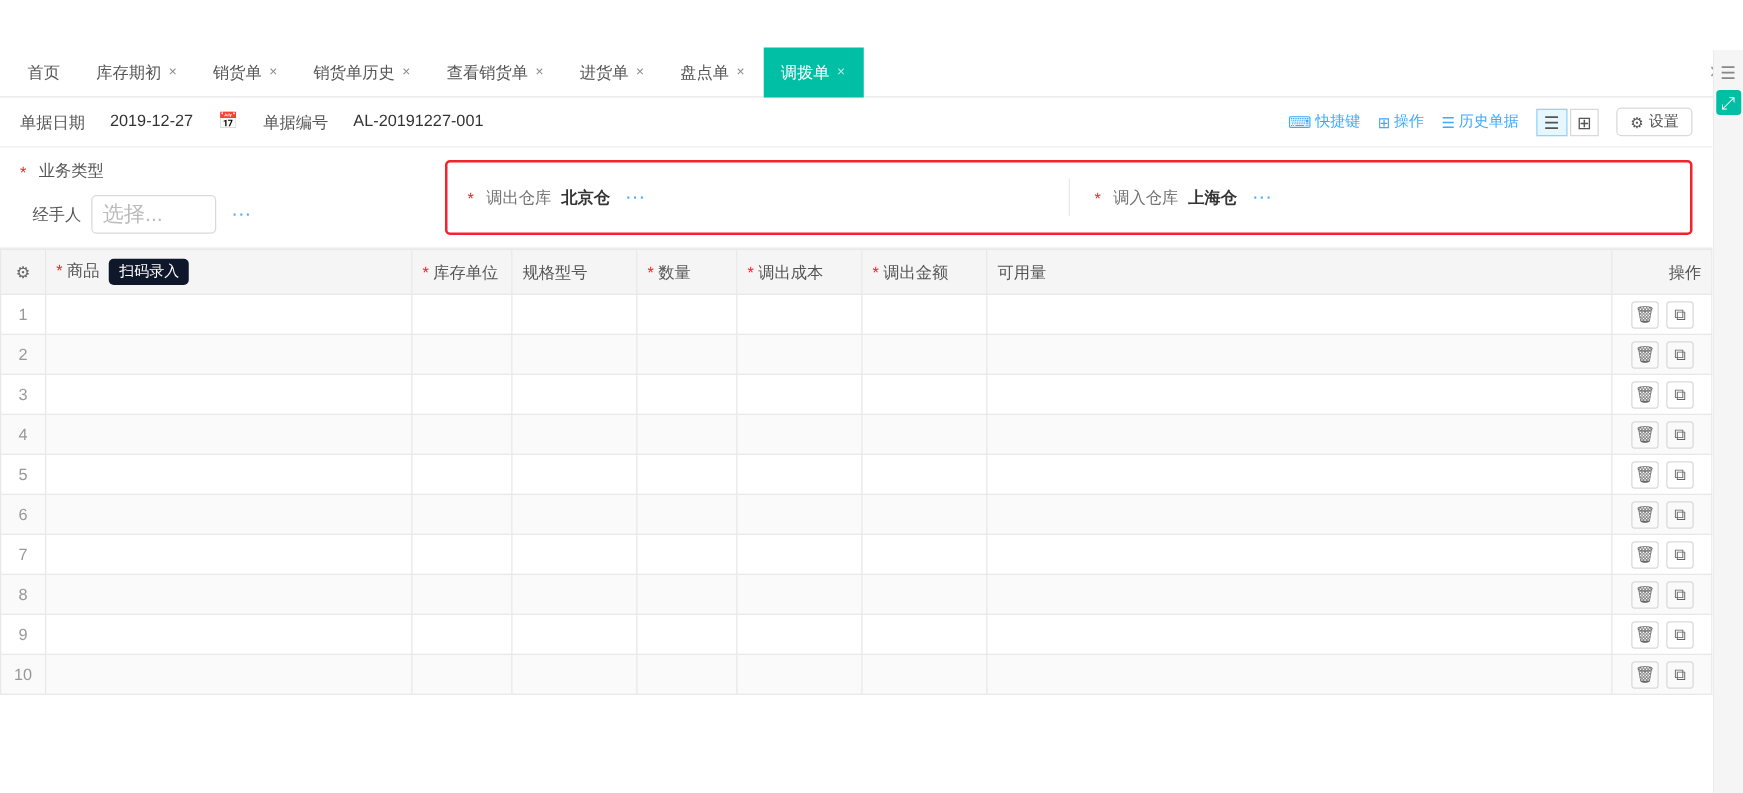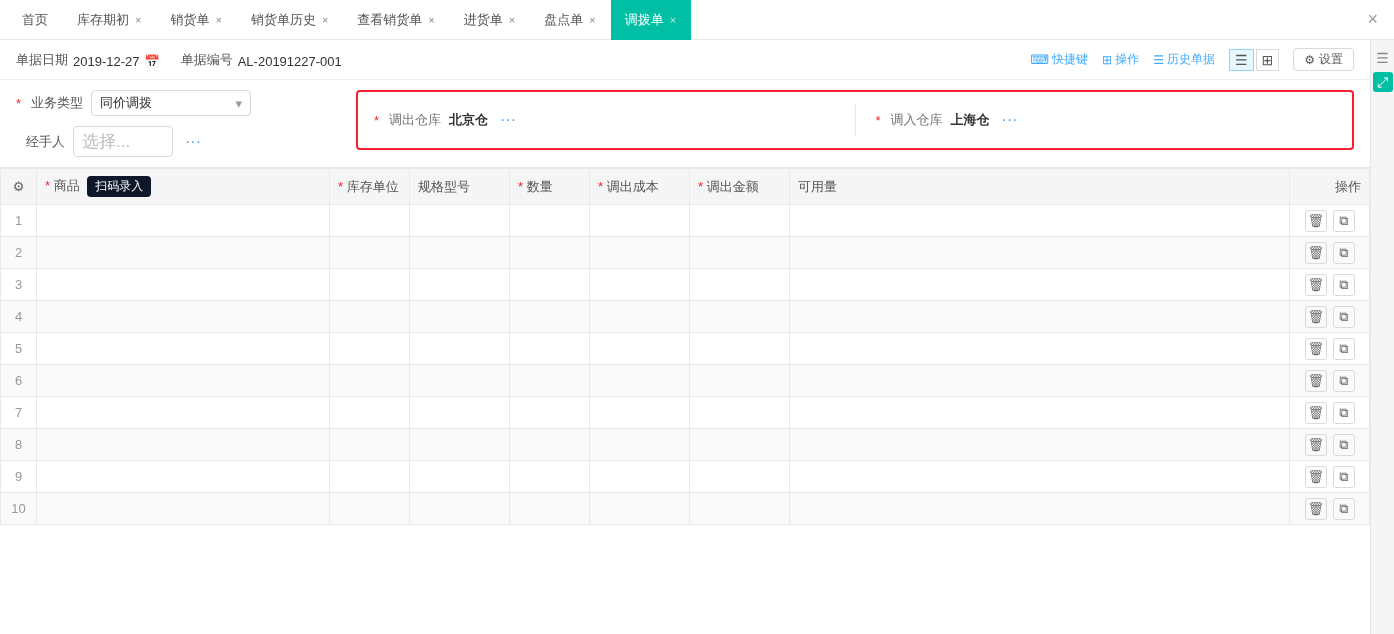--- a/index.html
+++ b/index.html
@@ -6,20 +6,21 @@
     body { font-family: "Microsoft YaHei", "PingFang SC", sans-serif; font-size: 13px; background: #fff; color: #333; overflow: hidden; }
 
     
     .tab-bar {
       display: flex;
       align-items: center;
       border-bottom: 1px solid #e8e8e8;
       background: #fff;
       height: 40px;
       padding: 0 8px;
+      margin-top: 38px;
     }
     .tab {
       display: flex;
       align-items: center;
       padding: 0 14px;
       height: 40px;
       cursor: pointer;
       font-size: 13px;
       color: #555;
       border-right: 1px solid transparent;
@@ -49,22 +50,22 @@
     
     .toolbar {
       display: flex;
       align-items: center;
       padding: 8px 16px;
       border-bottom: 1px solid #f0f0f0;
       gap: 20px;
     }
     .toolbar-item {
       display: flex;
-      align-items: flex-end;
-      gap: 5px;
+      align-items: flex-start;
+      gap: 20px;
       font-size: 13px;
       color: #555;
     }
     .toolbar-item .value { color: #333; font-weight: 500; }
     .toolbar-right {
       margin-left: auto;
       display: flex;
       align-items: center;
       gap: 14px;
       font-size: 12px;
@@ -359,24 +360,20 @@
         <span>设置</span>
       </button>
     </div>
   </div>
 
   <div class="form-area">
     <div class="form-left">
       <div class="form-row">
         <span class="required-star">*</span>
         <span class="form-label">业务类型</span>
-        <div class="form-select">
-          <span>同价调拨</span>
-          <span class="arrow">▾</span>
-        </div>
       </div>
       <div class="form-row">
         <span class="form-label" style="margin-left:10px;">经手人</span>
         <div class="form-input-placeholder">
           <span style="color:#bbb;">选择...</span>
         </div>
         <span class="ellipsis-btn">···</span>
       </div>
     </div>
 

